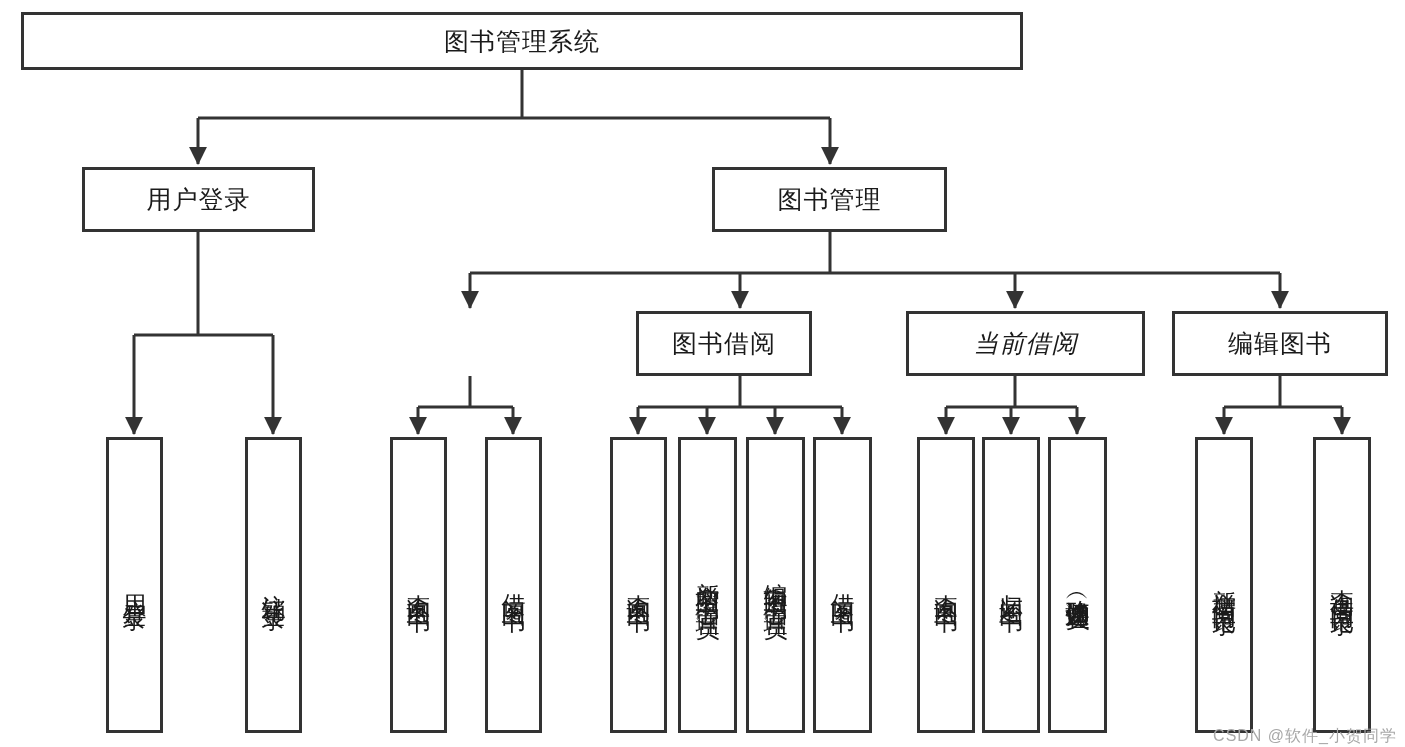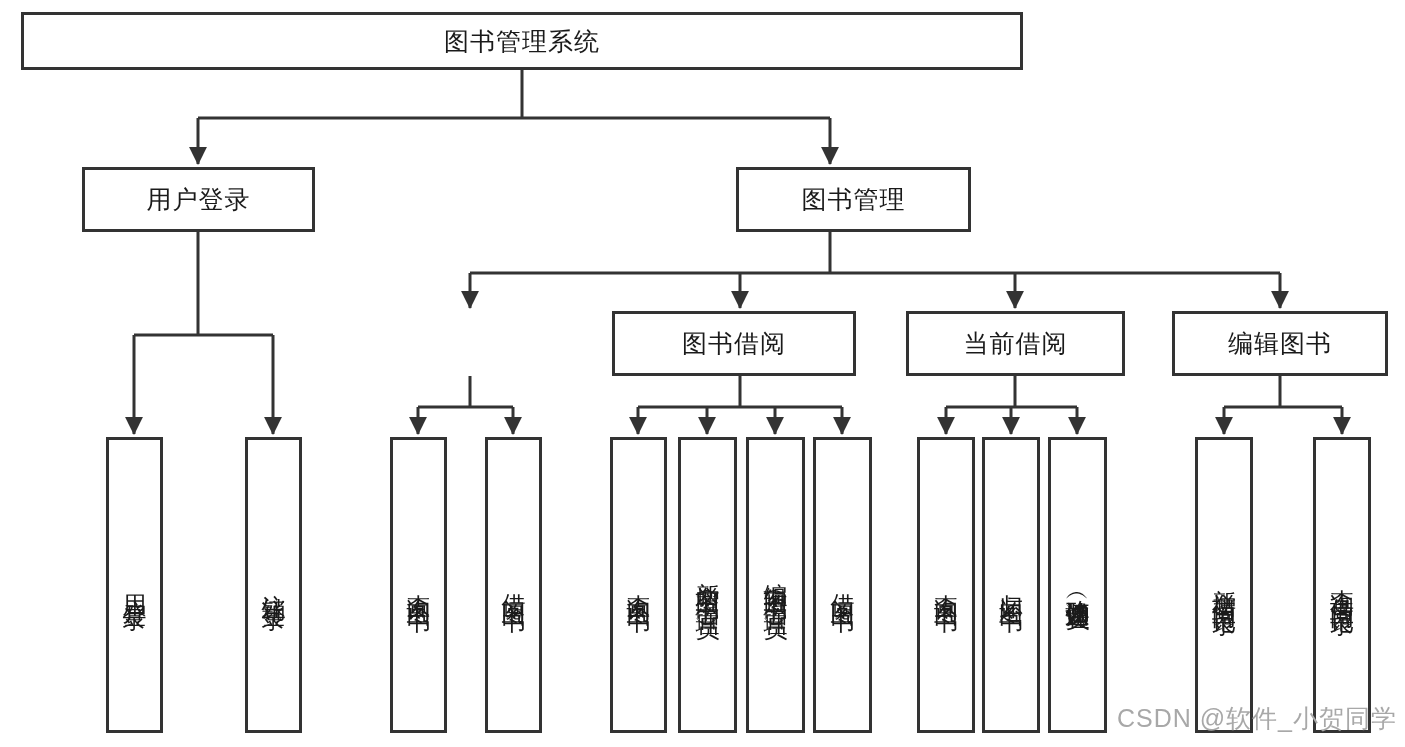--- a/index.html
+++ b/index.html
@@ -43,23 +43,23 @@
   .vtext {
     writing-mode: vertical-rl;
     text-orientation: mixed;
     letter-spacing: 5px;
     line-height: 1;
   }
   .vtext.tight { letter-spacing: 1px; }
   #watermark {
     position: absolute;
     right: 8px;
-    bottom: 12px;
+    bottom: 0;
     color: #a8a8a8;
-    font-size: 25px;
+    font-size: 16px;
     letter-spacing: 1px;
     white-space: nowrap;
   }
 </style>
 </head>
 <body>
 
 <div id="stage">
 
   <svg id="connectors" viewBox="0 0 1405 747" xmlns="http://www.w3.org/2000/svg">
@@ -101,24 +101,24 @@
 
       <path d="M1280 376 V407 M1224 407 H1342"></path>
       <line x1="1224" y1="407" x2="1224" y2="434" marker-end="url(#arrow)"></line>
       <line x1="1342" y1="407" x2="1342" y2="434" marker-end="url(#arrow)"></line>
     </g>
   </svg>
 
   <div class="box" style="left:21px; top:12px; width:1002px; height:58px;">图书管理系统</div>
 
   <div class="box" style="left:82px; top:167px; width:233px; height:65px;">用户登录</div>
-  <div class="box" style="left:736px; top:167px; width:235px; height:65px;">图书管理</div>
+  <div class="box" style="left:712px; top:167px; width:235px; height:65px;">图书管理</div>
 
-  <div class="box" style="left:612px; top:311px; width:244px; height:65px;">图书借阅</div>
-  <div class="box" style="left:906px; top:311px; width:219px; height:65px;">当前借阅</div>
+  <div class="box" style="left:636px; top:311px; width:176px; height:65px;">图书借阅</div>
+  <div class="box" style="left:906px; top:311px; width:239px; height:65px;font-style:italic;">当前借阅</div>
   <div class="box" style="left:1172px; top:311px; width:216px; height:65px;">编辑图书</div>
 
   <div class="vbox" style="left:106px; top:437px; width:57px; height:296px;">
     <span class="vtext">用户登录</span>
   </div>
   <div class="vbox" style="left:245px; top:437px; width:57px; height:296px;">
     <span class="vtext">注销登录</span>
   </div>
 
   <div class="vbox" style="left:390px; top:437px; width:57px; height:296px;">

